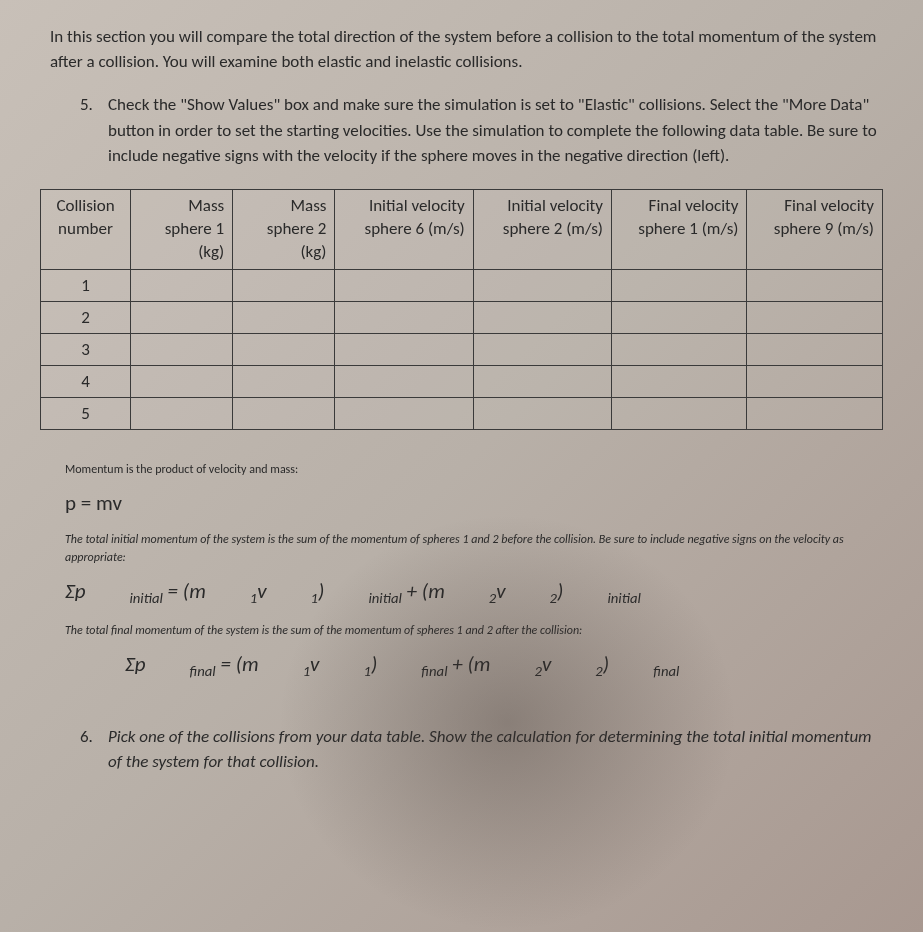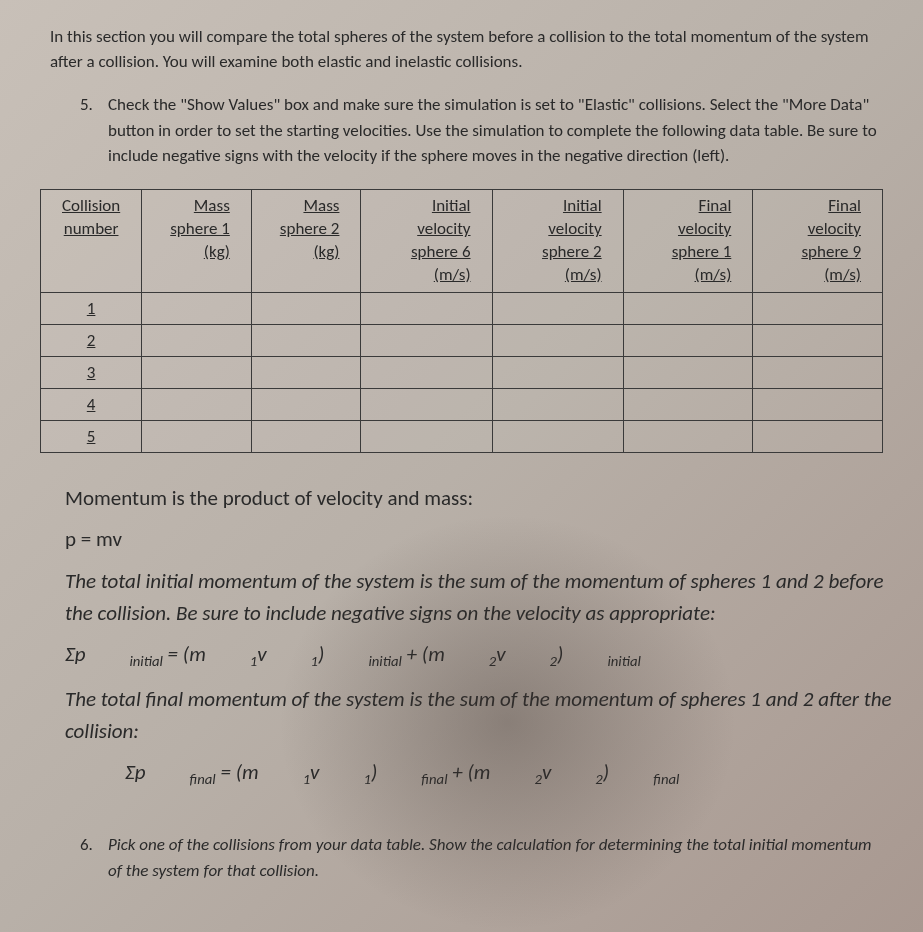--- a/index.html
+++ b/index.html
@@ -48,42 +48,41 @@
       padding-right: 10px;
     }
     table {
       border-collapse: collapse;
       width: calc(100% - 20px);
       margin: 0 10px 30px 10px;
       background: rgba(255,255,255,0.05);
     }
     th, td {
       border: 1.5px solid #3a3a3a;
-      padding: 5px 21px;
+      padding: 5px 8px;
       text-align: left;
       font-size: 17px;
       font-weight: normal;
       vertical-align: top;
-      text-decoration: underline;
     }
     th {
       font-weight: normal;
       line-height: 1.35;
       text-align: right;
     }
     .col-num {
       width: 90px;
       text-align: center;
     }
     td.col-num {
       text-align: center;
       height: 30px;
     }
     .section-text {
-      font-size: 21px;
+      font-size: 12px;
       line-height: 1.5;
       padding-left: 35px;
       margin-bottom: 12px;
     }
     .formula {
       font-size: 21px;
       padding-left: 35px;
       margin-bottom: 14px;
       font-style: normal;
     }
@@ -95,21 +94,21 @@
     }
     sub {
       font-size: 0.7em;
       vertical-align: sub;
       margin-left: 44px;
     }
   </style>
 </head>
 <body>
 
-<div class="intro-text">In this section you will compare the total spheres of the system before a collision to the total momentum of the system after a collision. You will examine both elastic and inelastic collisions.</div>
+<div class="intro-text">In this section you will compare the total direction of the system before a collision to the total momentum of the system after a collision. You will examine both elastic and inelastic collisions.</div>
 
 <div class="numbered-item">
   <div class="item-number">5.</div>
   <div class="item-content">Check the "Show Values" box and make sure the simulation is set to "Elastic" collisions. Select the "More Data" button in order to set the starting velocities. Use the simulation to complete the following data table. Be sure to include negative signs with the velocity if the sphere moves in the negative direction (left).</div>
 </div>
 
 <table>
   <thead>
     <tr>
       <th class="col-num">Collision number</th>

